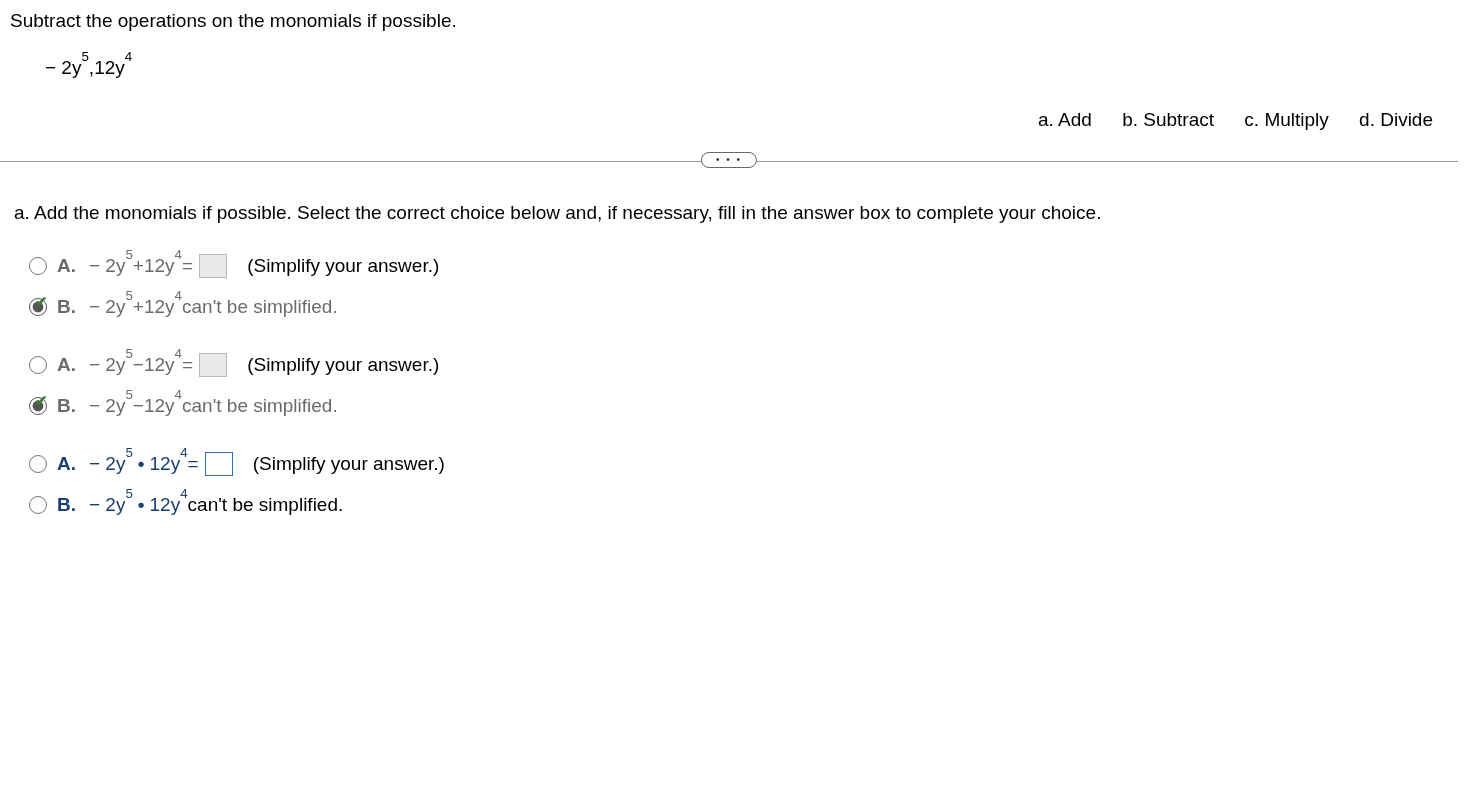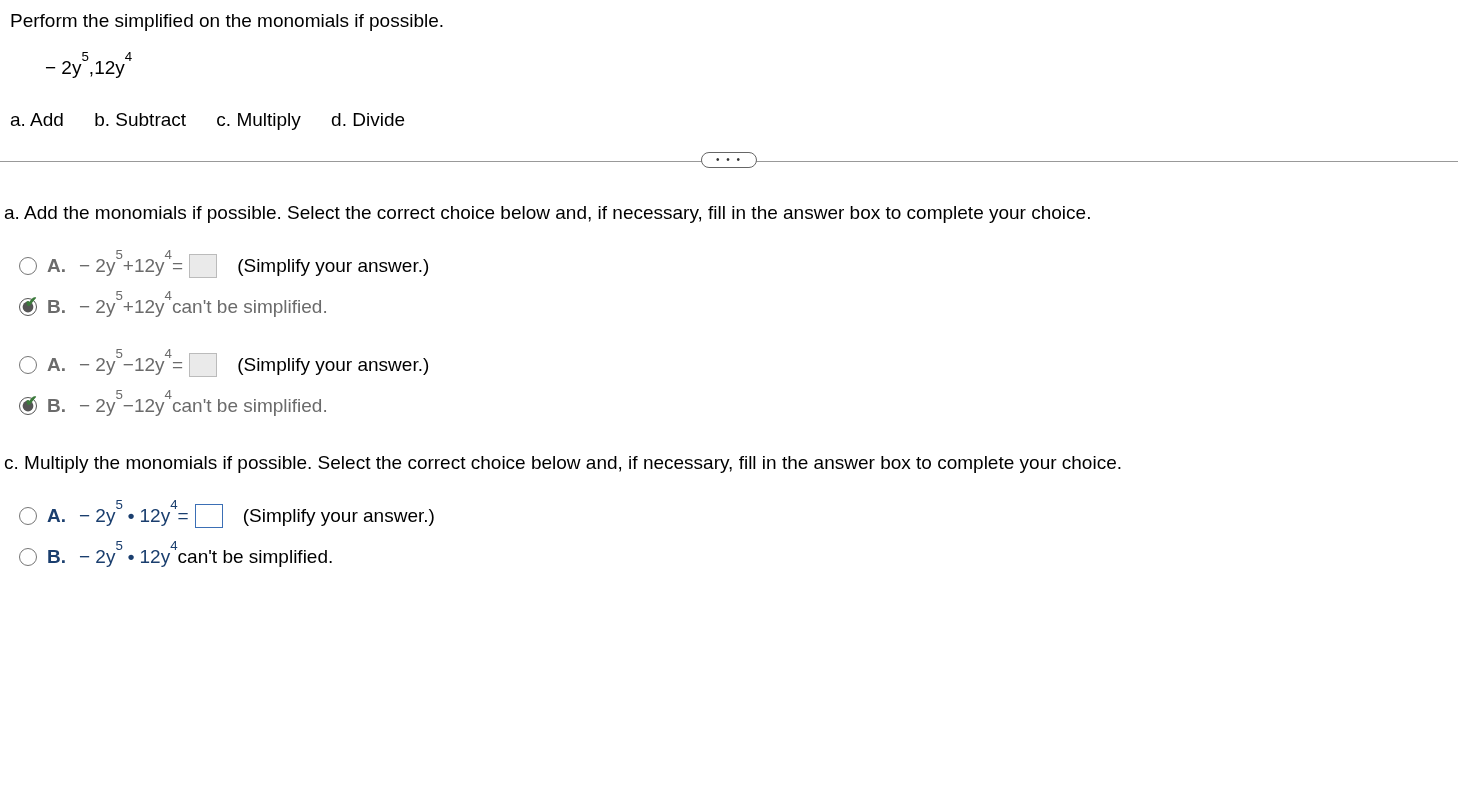--- a/index.html
+++ b/index.html
@@ -26,20 +26,21 @@
     }
     
     .monomials {
       margin-left: 35px;
       margin-bottom: 30px;
       font-size: 19px;
     }
     
     .operations-list {
       margin-bottom: 20px;
+      text-align: right;
     }
     
     .operations-list span {
       margin-right: 25px;
     }
     
     .divider-container {
       position: relative;
       margin: 20px 0 40px 0;
     }
@@ -61,21 +62,21 @@
       padding: 2px 14px;
       cursor: pointer;
       font-size: 10px;
       letter-spacing: 2px;
       color: #333;
       line-height: 1;
     }
     
     .section {
       margin-bottom: 35px;
-      padding-left: 4px;
+      padding-left: 14px;
     }
     
     .section-prompt {
       margin-bottom: 30px;
     }
     
     .choice-row {
       display: flex;
       align-items: center;
       margin-bottom: 18px;
@@ -171,21 +172,21 @@
     .dot-op {
       margin: 0 5px;
       font-weight: bold;
       vertical-align: middle;
     }
   </style>
 </head>
 <body>
 
 <div class="question-header">
-  <div class="instruction">Perform the simplified on the monomials if possible.</div>
+  <div class="instruction">Subtract the operations on the monomials if possible.</div>
   <div class="monomials">
     <span class="math-expr">
       <span>− 2y</span>
         <sup>5</sup>
         <span>, </span>
         <span>12y</span>
         <sup>4</sup>
     </span>
   </div>
   <div class="operations-list">
@@ -276,21 +277,20 @@
           <span> − </span>
           <span>12y</span>
           <sup>4</sup>
           <span> can't be simplified.</span>
       </span>
     </span>
   </div>
 </div>
 
 <div class="section question-c">
-  <div class="section-prompt" style="color:#000">c. Multiply the monomials if possible. Select the correct choice below and, if necessary, fill in the answer box to complete your choice.</div>
 
   <div class="choice-row">
     <div class="radio-wrap">
       <input type="radio" class="radio-input" name="qc" style="">
     </div>
     <span class="choice-label">A.</span>
     <span class="choice-content">
       <span class="math-expr">
         <span>− 2y</span>
           <sup>5</sup>

